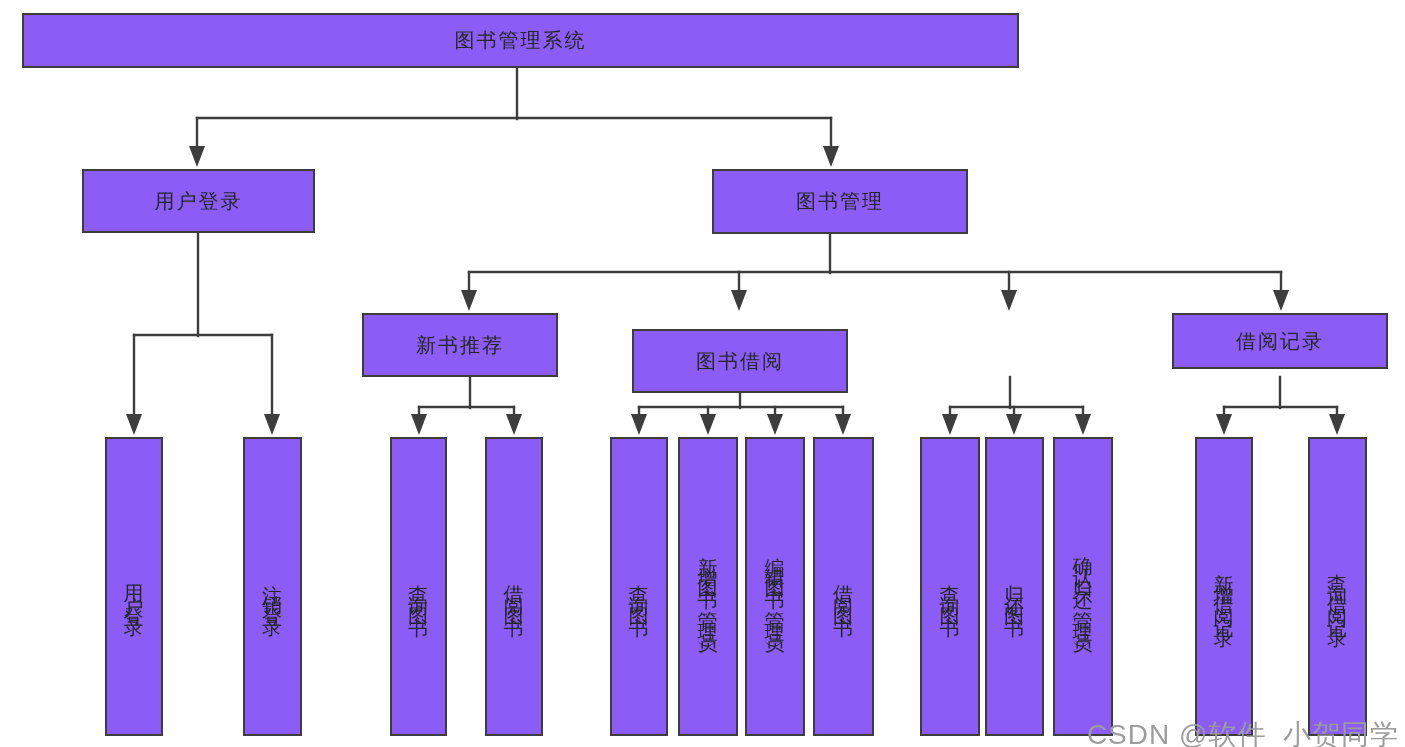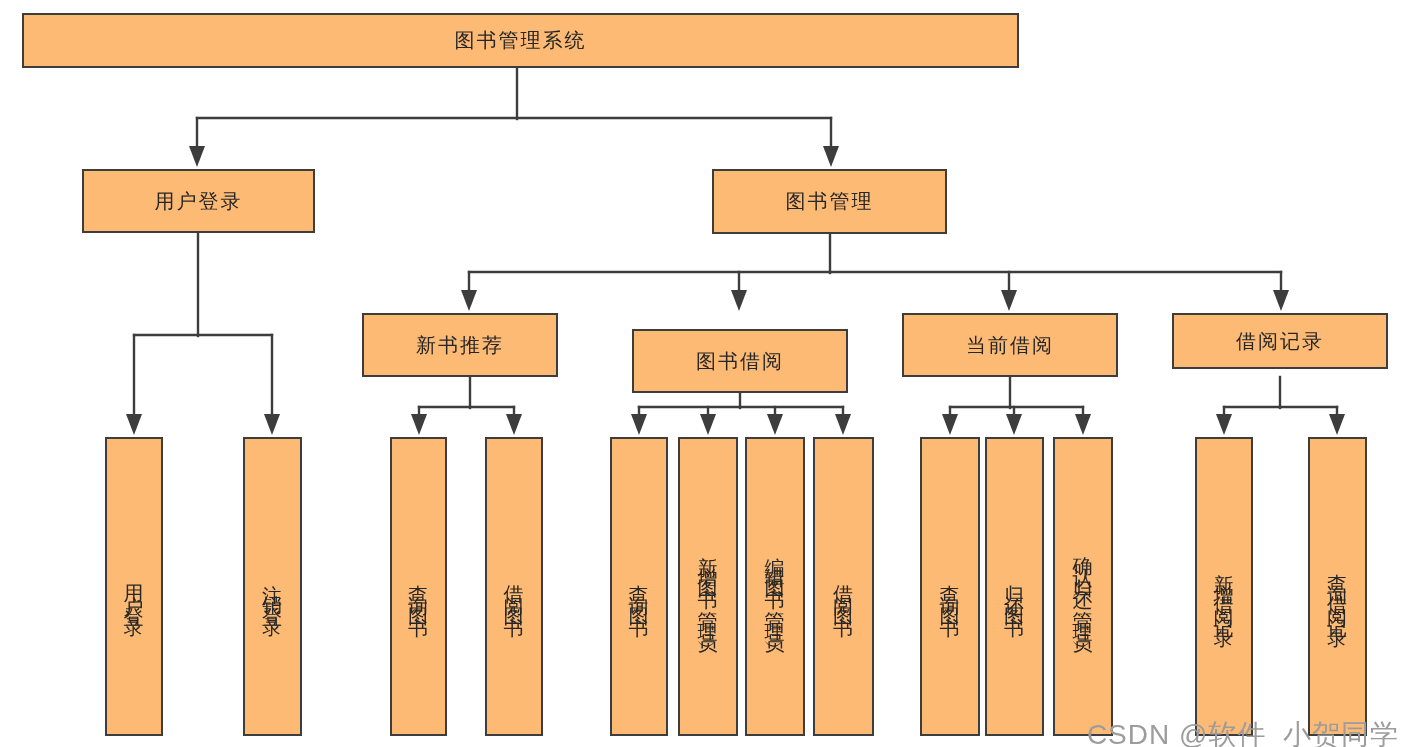--- a/index.html
+++ b/index.html
@@ -11,42 +11,42 @@
     overflow:hidden;
   }
   .connectors{
     position:absolute;left:0;top:0;width:1405px;height:747px;
     pointer-events:none;
   }
   .box{
     position:absolute;
     box-sizing:border-box;
     border:2.5px solid #3d3d3d;
-    background:#fdba74;
+    background:#8b5cf6;
     display:flex;
     align-items:center;
     justify-content:center;
     color:#262626;
     font-size:20px;
     letter-spacing:2px;
     white-space:nowrap;
   }
   .vbox{
     writing-mode:vertical-rl;
     text-orientation:mixed;
     letter-spacing:11px;
     font-size:20px;
     line-height:1;
     padding-top:8px;
   }
   
   .n-root   {left:22px;  top:13px;  width:997px; height:55px;}
   
   .n-user   {left:82px;  top:169px; width:233px; height:64px;}
-  .n-mgmt   {left:712px; top:169px; width:235px; height:65px;}
+  .n-mgmt   {left:712px; top:169px; width:256px; height:65px;}
   
   .n-newbook{left:362px; top:313px; width:196px; height:64px;}
   .n-borrow {left:632px; top:313px; width:216px; height:64px;margin-top:16px;}
   .n-current{left:902px; top:313px; width:216px; height:64px;}
   .n-record {left:1172px;top:313px; width:216px; height:56px;}
   
   .leaf{top:437px;height:299px;}
   .l1 {left:105px; width:58px;}
   .l2 {left:243px; width:59px;}
   .l3 {left:390px; width:57px;}
@@ -148,21 +148,20 @@
     </g>
   </svg>
 
   <div class="box n-root">图书管理系统</div>
 
   <div class="box n-user">用户登录</div>
   <div class="box n-mgmt">图书管理</div>
 
   <div class="box n-newbook">新书推荐</div>
   <div class="box n-borrow">图书借阅</div>
-  <div class="box n-current">当前借阅</div>
   <div class="box n-record">借阅记录</div>
 
   <div class="box vbox leaf l1">用户登录</div>
   <div class="box vbox leaf l2">注销登录</div>
 
   <div class="box vbox leaf l3">查询图书</div>
   <div class="box vbox leaf l4">借阅图书</div>
 
   <div class="box vbox leaf l5">查询图书</div>
   <div class="box vbox leaf l6">新增图书（管理员）</div>

